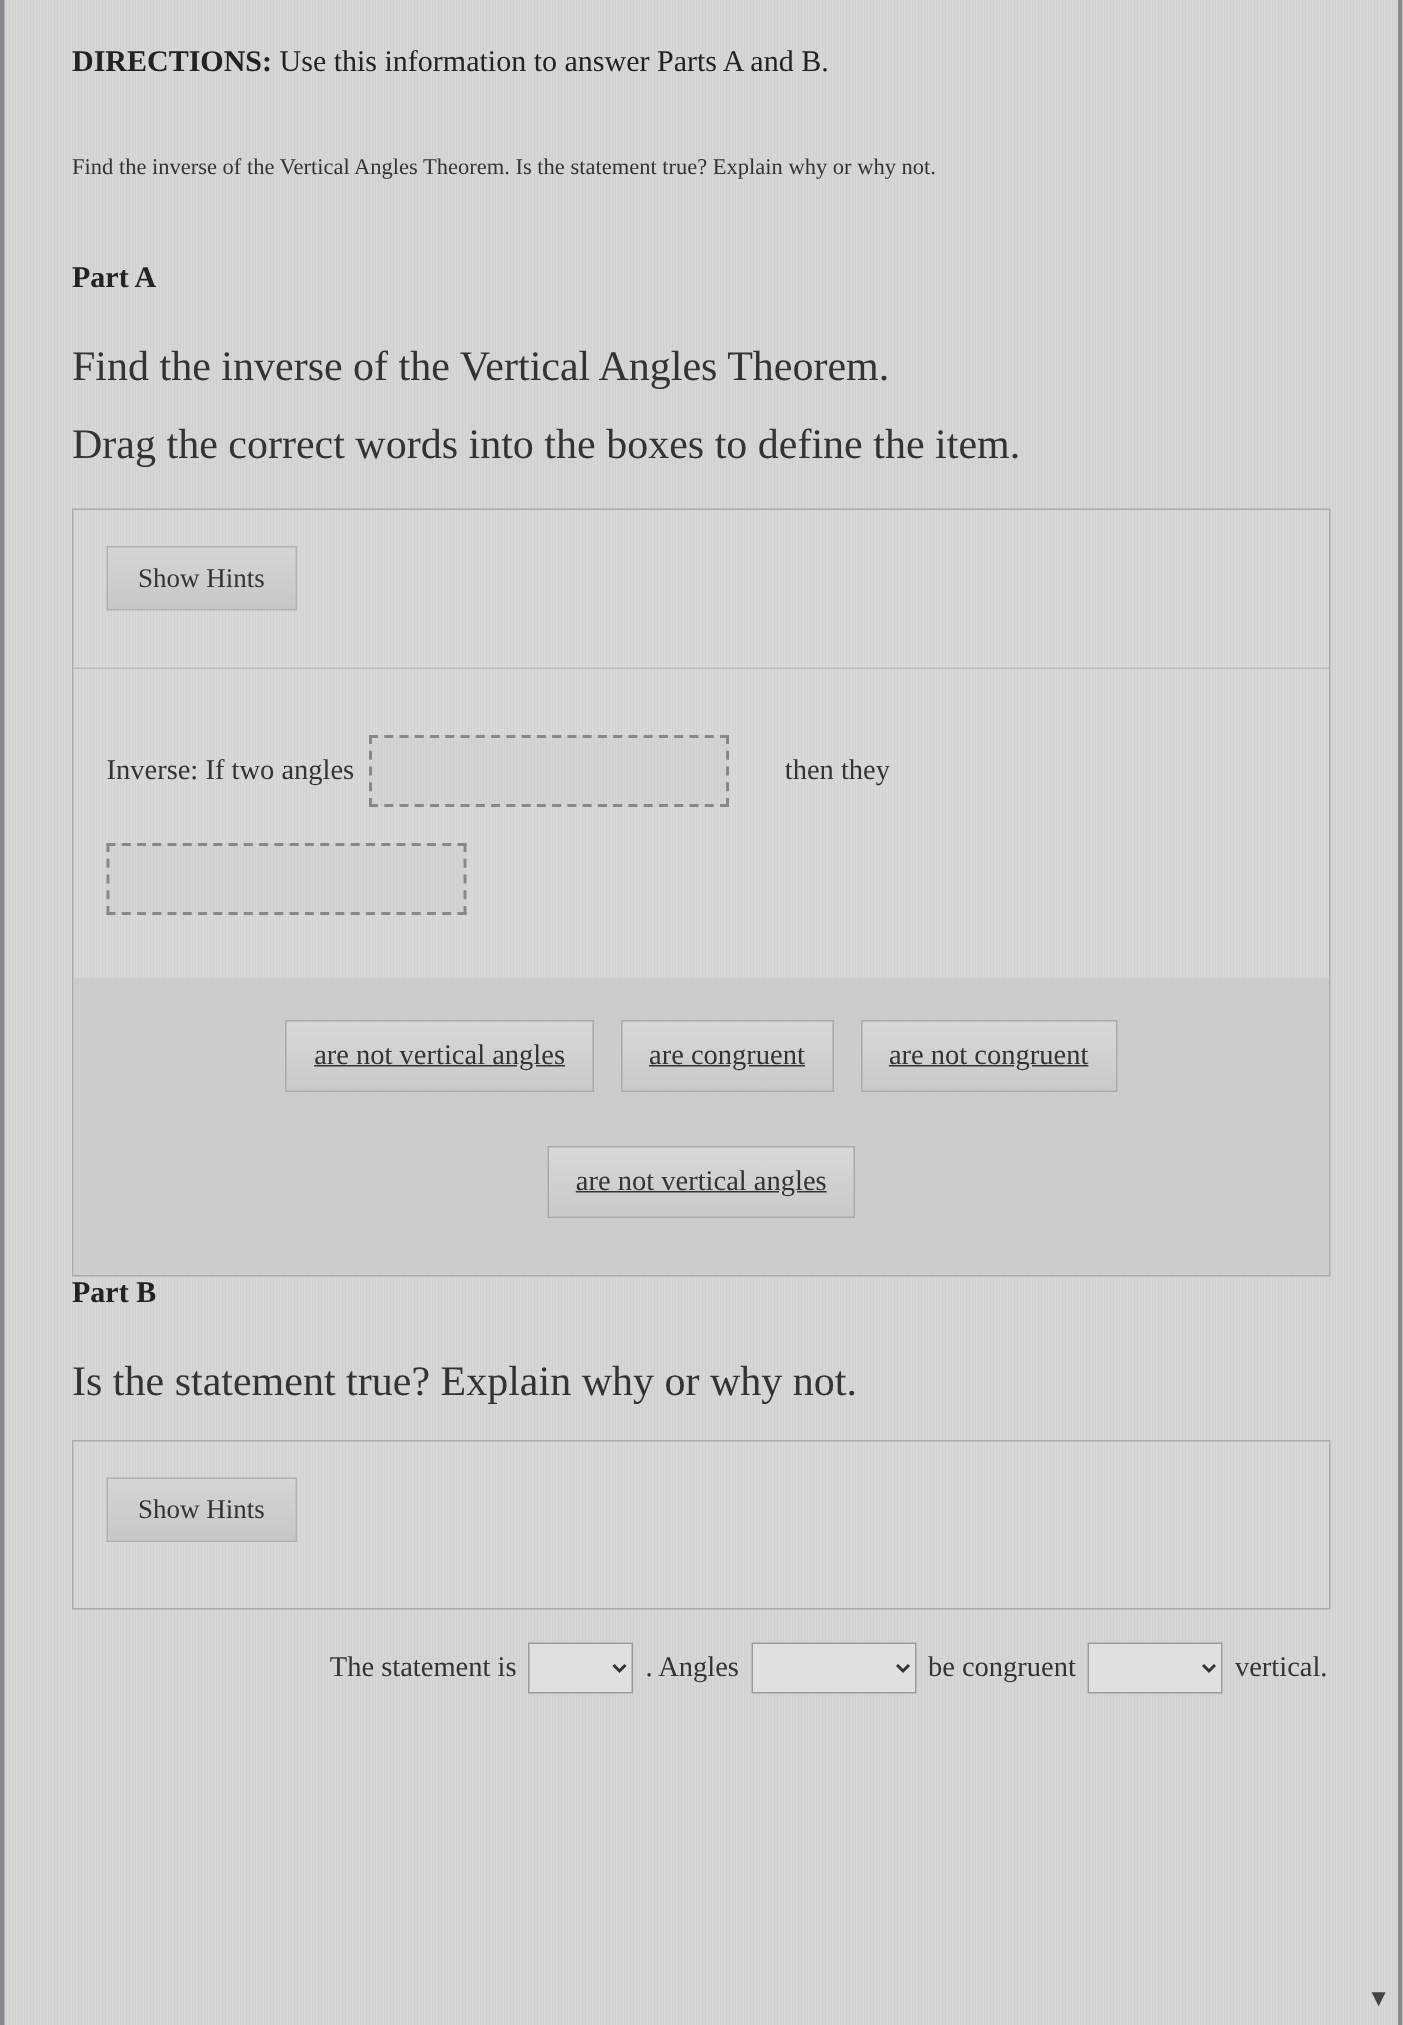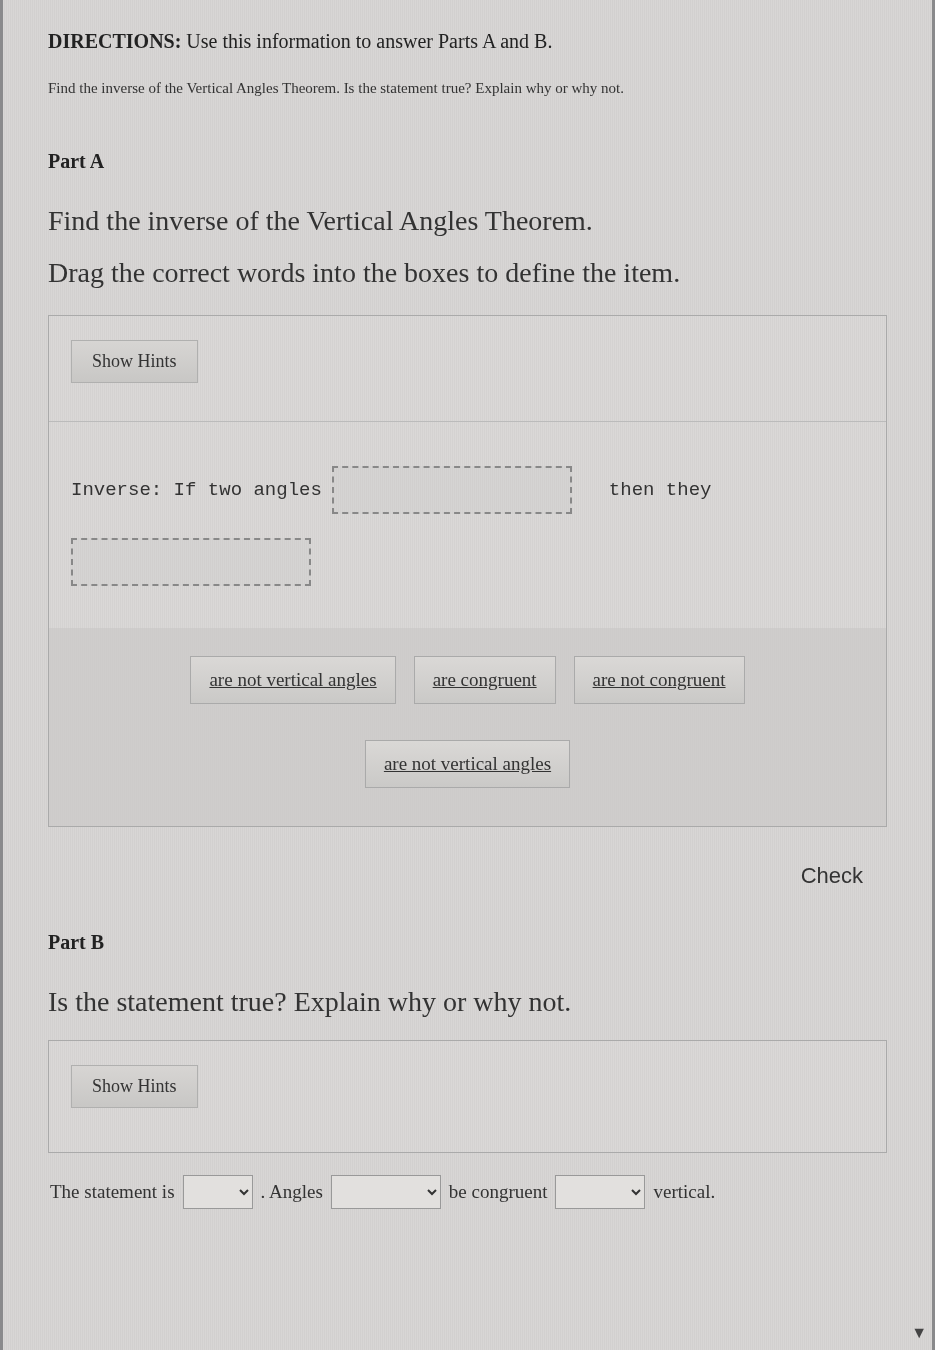--- a/index.html
+++ b/index.html
@@ -18,21 +18,21 @@
         #d2d0cf 1px, #d2d0cf 2px);
       padding: 30px 45px 20px 45px;
       min-height: 1350px;
       border-left: 3px solid #8a8a8c;
       border-right: 3px solid #8a8a8c;
     }
     .directions-title {
       font-weight: bold;
       font-size: 20px;
       color: #222;
-      margin-bottom: 24px;
+      margin-bottom: 48px;
     }
     .question-text {
       font-size: 15px;
       color: #333;
       line-height: 1.5;
       margin-bottom: 50px;
     }
     .part-label {
       font-weight: bold;
       font-size: 20px;
@@ -58,21 +58,20 @@
       background: linear-gradient(#d7d5d3, #c8c7c5);
       border: 1px solid #b0b0af;
       padding: 10px 20px;
       font-family: inherit;
       font-size: 18px;
       color: #333;
       cursor: pointer;
     }
     .inverse-row {
       padding: 44px 22px 18px 22px;
-      font-family: Liberation Mono, monospace;
     }
     .line {
       display: flex;
       align-items: center;
       gap: 10px;
       margin-bottom: 24px;
       flex-wrap: wrap;
     }
     .drop-target {
       display: inline-block;
@@ -113,20 +112,21 @@
       cursor: pointer;
       padding: 8px 14px;
     }
     .partb-statement {
       padding: 22px 2px 10px 2px;
       display: flex;
       align-items: center;
       gap: 8px;
       flex-wrap: wrap;
       font-size: 19px;
+      justify-content: flex-end;
     }
     select {
       font-family: inherit;
       font-size: 17px;
       background: #e2e0de;
       border: 1px solid #999;
       height: 34px;
       min-width: 70px;
       padding: 0 6px;
       color: #333;
@@ -173,23 +173,20 @@
 
     <div class="tokens-row">
       <span class="token">are not vertical angles</span>
       <span class="token">are congruent</span>
       <span class="token">are not congruent</span>
       <div style="flex-basis:100%;height:0"></div>
       <span class="token">are not vertical angles</span>
     </div>
   </div>
 
-  <div class="check-row">
-    <button class="check-btn">Check</button>
-  </div>
 
   <p class="part-label">Part B</p>
   <p class="prompt" style="margin-bottom:22px">Is the statement true? Explain why or why not.</p>
 
   <div class="outer-box">
     <div class="hints-row" style="border-bottom:none;padding-bottom:44px">
       <button class="btn">Show Hints</button>
     </div>
   </div>
 

